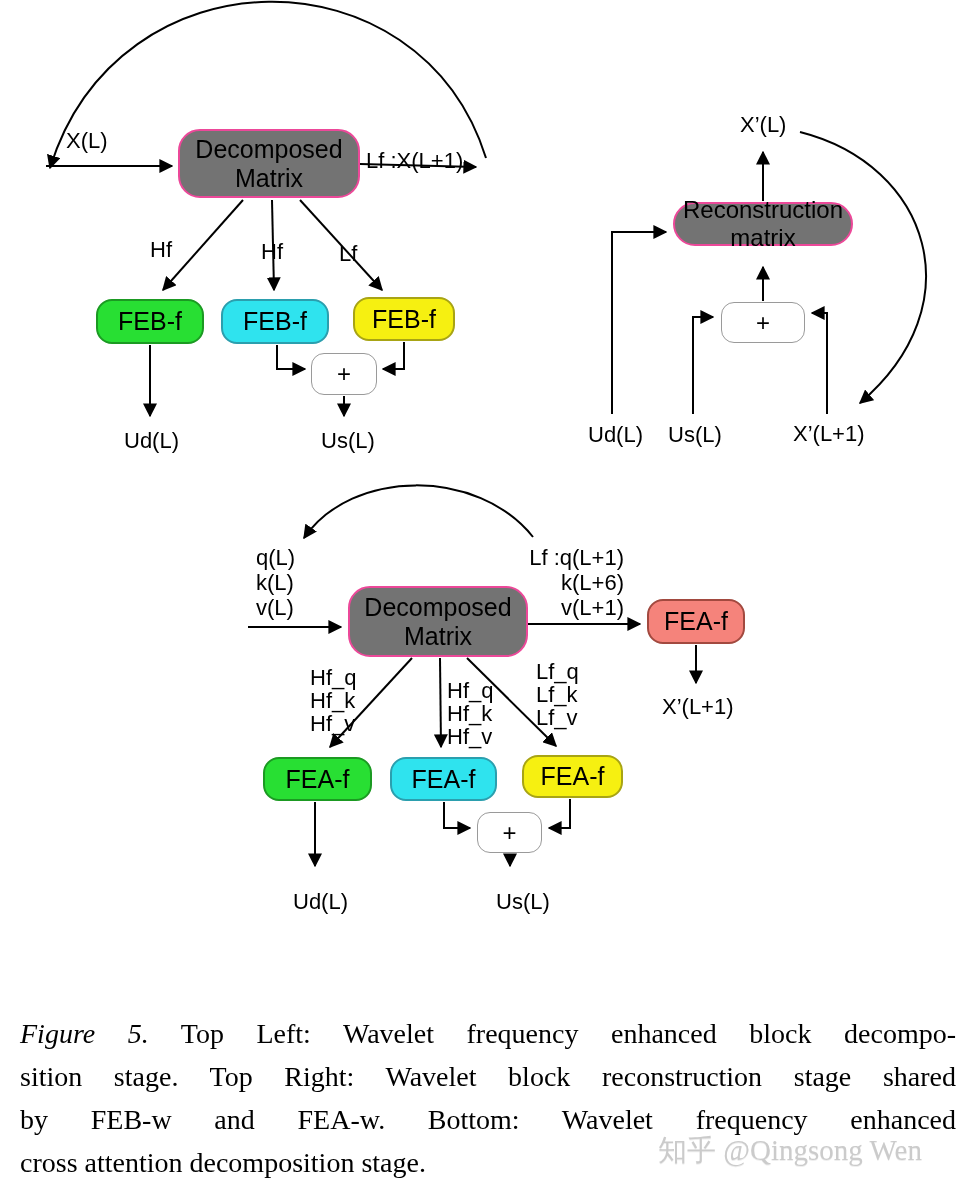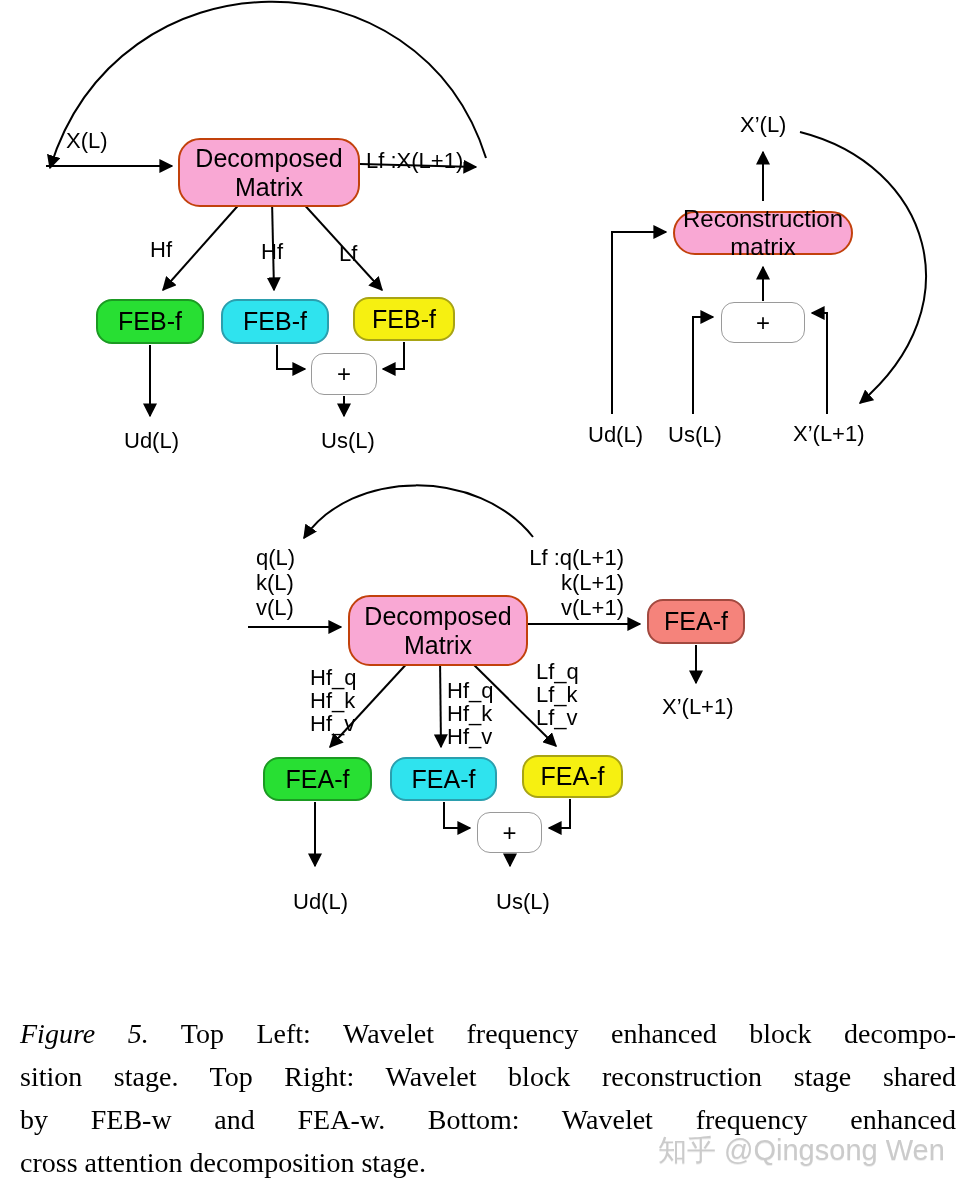--- a/index.html
+++ b/index.html
@@ -12,40 +12,40 @@
   .lbl {
     position:absolute; font-size:22px; color:#000; white-space:nowrap;
     font-family:"Liberation Sans", sans-serif;
   }
   .node {
     position:absolute; display:flex; align-items:center; justify-content:center;
     text-align:center; font-size:25px; color:#000; white-space:pre-line;
     line-height:1.15; border-radius:16px; box-sizing:border-box;
     font-family:"Liberation Sans", sans-serif;
   }
-  .matrix { background:#f9a8d4; border:2px solid #c2410c; border-radius:22px;margin-top:9px; }
+  .matrix { background:#737373; border:2px solid #ec4899; border-radius:22px; }
   .green  { background:#28df33; border:2px solid #1b9a22; }
   .cyan   { background:#2fe3ee; border:2px solid #2b9fae; }
   .yellow { background:#f6f011; border:2px solid #a8a414; }
   .red    { background:#f5837b; border:2px solid #a2493f; }
   .plus   { background:#ffffff; border:1.5px solid #9a9a9a; border-radius:13px; font-size:24px; }
   .stack  { position:absolute; font-size:22px; line-height:23px; color:#000;
             font-family:"Liberation Sans", sans-serif; }
   .stack div { white-space:nowrap; }
   .rstack { text-align:right; line-height:25px; }
   .lstack { line-height:25px; }
   .caption {
     position:absolute; left:20px; top:1012px; width:936px; color:#000;
     font-family:"Liberation Serif", serif; font-size:28px; line-height:43px;
   }
   .cap-just { text-align:justify; text-align-last:justify; }
   .cap-italic { font-style:italic; }
   .watermark {
     position:absolute; left:658px; top:1131px; font-size:29px; color:#cbcbcb;
-    font-family:Liberation Sans, sans-serif; white-space:nowrap;
+    font-family:Liberation Serif, serif; white-space:nowrap;
     text-shadow:0 1px 0 #eeeeee;
   }
 </style>
 </head>
 <body>
 
 <div class="stage">
 
   <svg class="wires">
     <defs>
@@ -109,21 +109,21 @@
 
   <div class="stack lstack" style="left:256px; top:545px;">
     <div>q(L)</div>
     <div>k(L)</div>
     <div>v(L)</div>
   </div>
   <div class="node matrix" style="left:348px; top:586px; width:180px; height:71px;">Decomposed
 Matrix</div>
   <div class="stack rstack" style="left:519px; top:545px; width:105px;">
     <div>Lf :q(L+1)</div>
-    <div>k(L+1)</div>
+    <div>k(L+6)</div>
     <div>v(L+1)</div>
   </div>
   <div class="node red" style="left:647px; top:599px; width:98px; height:45px;">FEA-f</div>
   <div class="lbl" style="left:662px; top:694px;">X’(L+1)</div>
 
   <div class="stack" style="left:310px; top:666px;">
     <div>Hf_q</div>
     <div>Hf_k</div>
     <div>Hf_v</div>
   </div>

